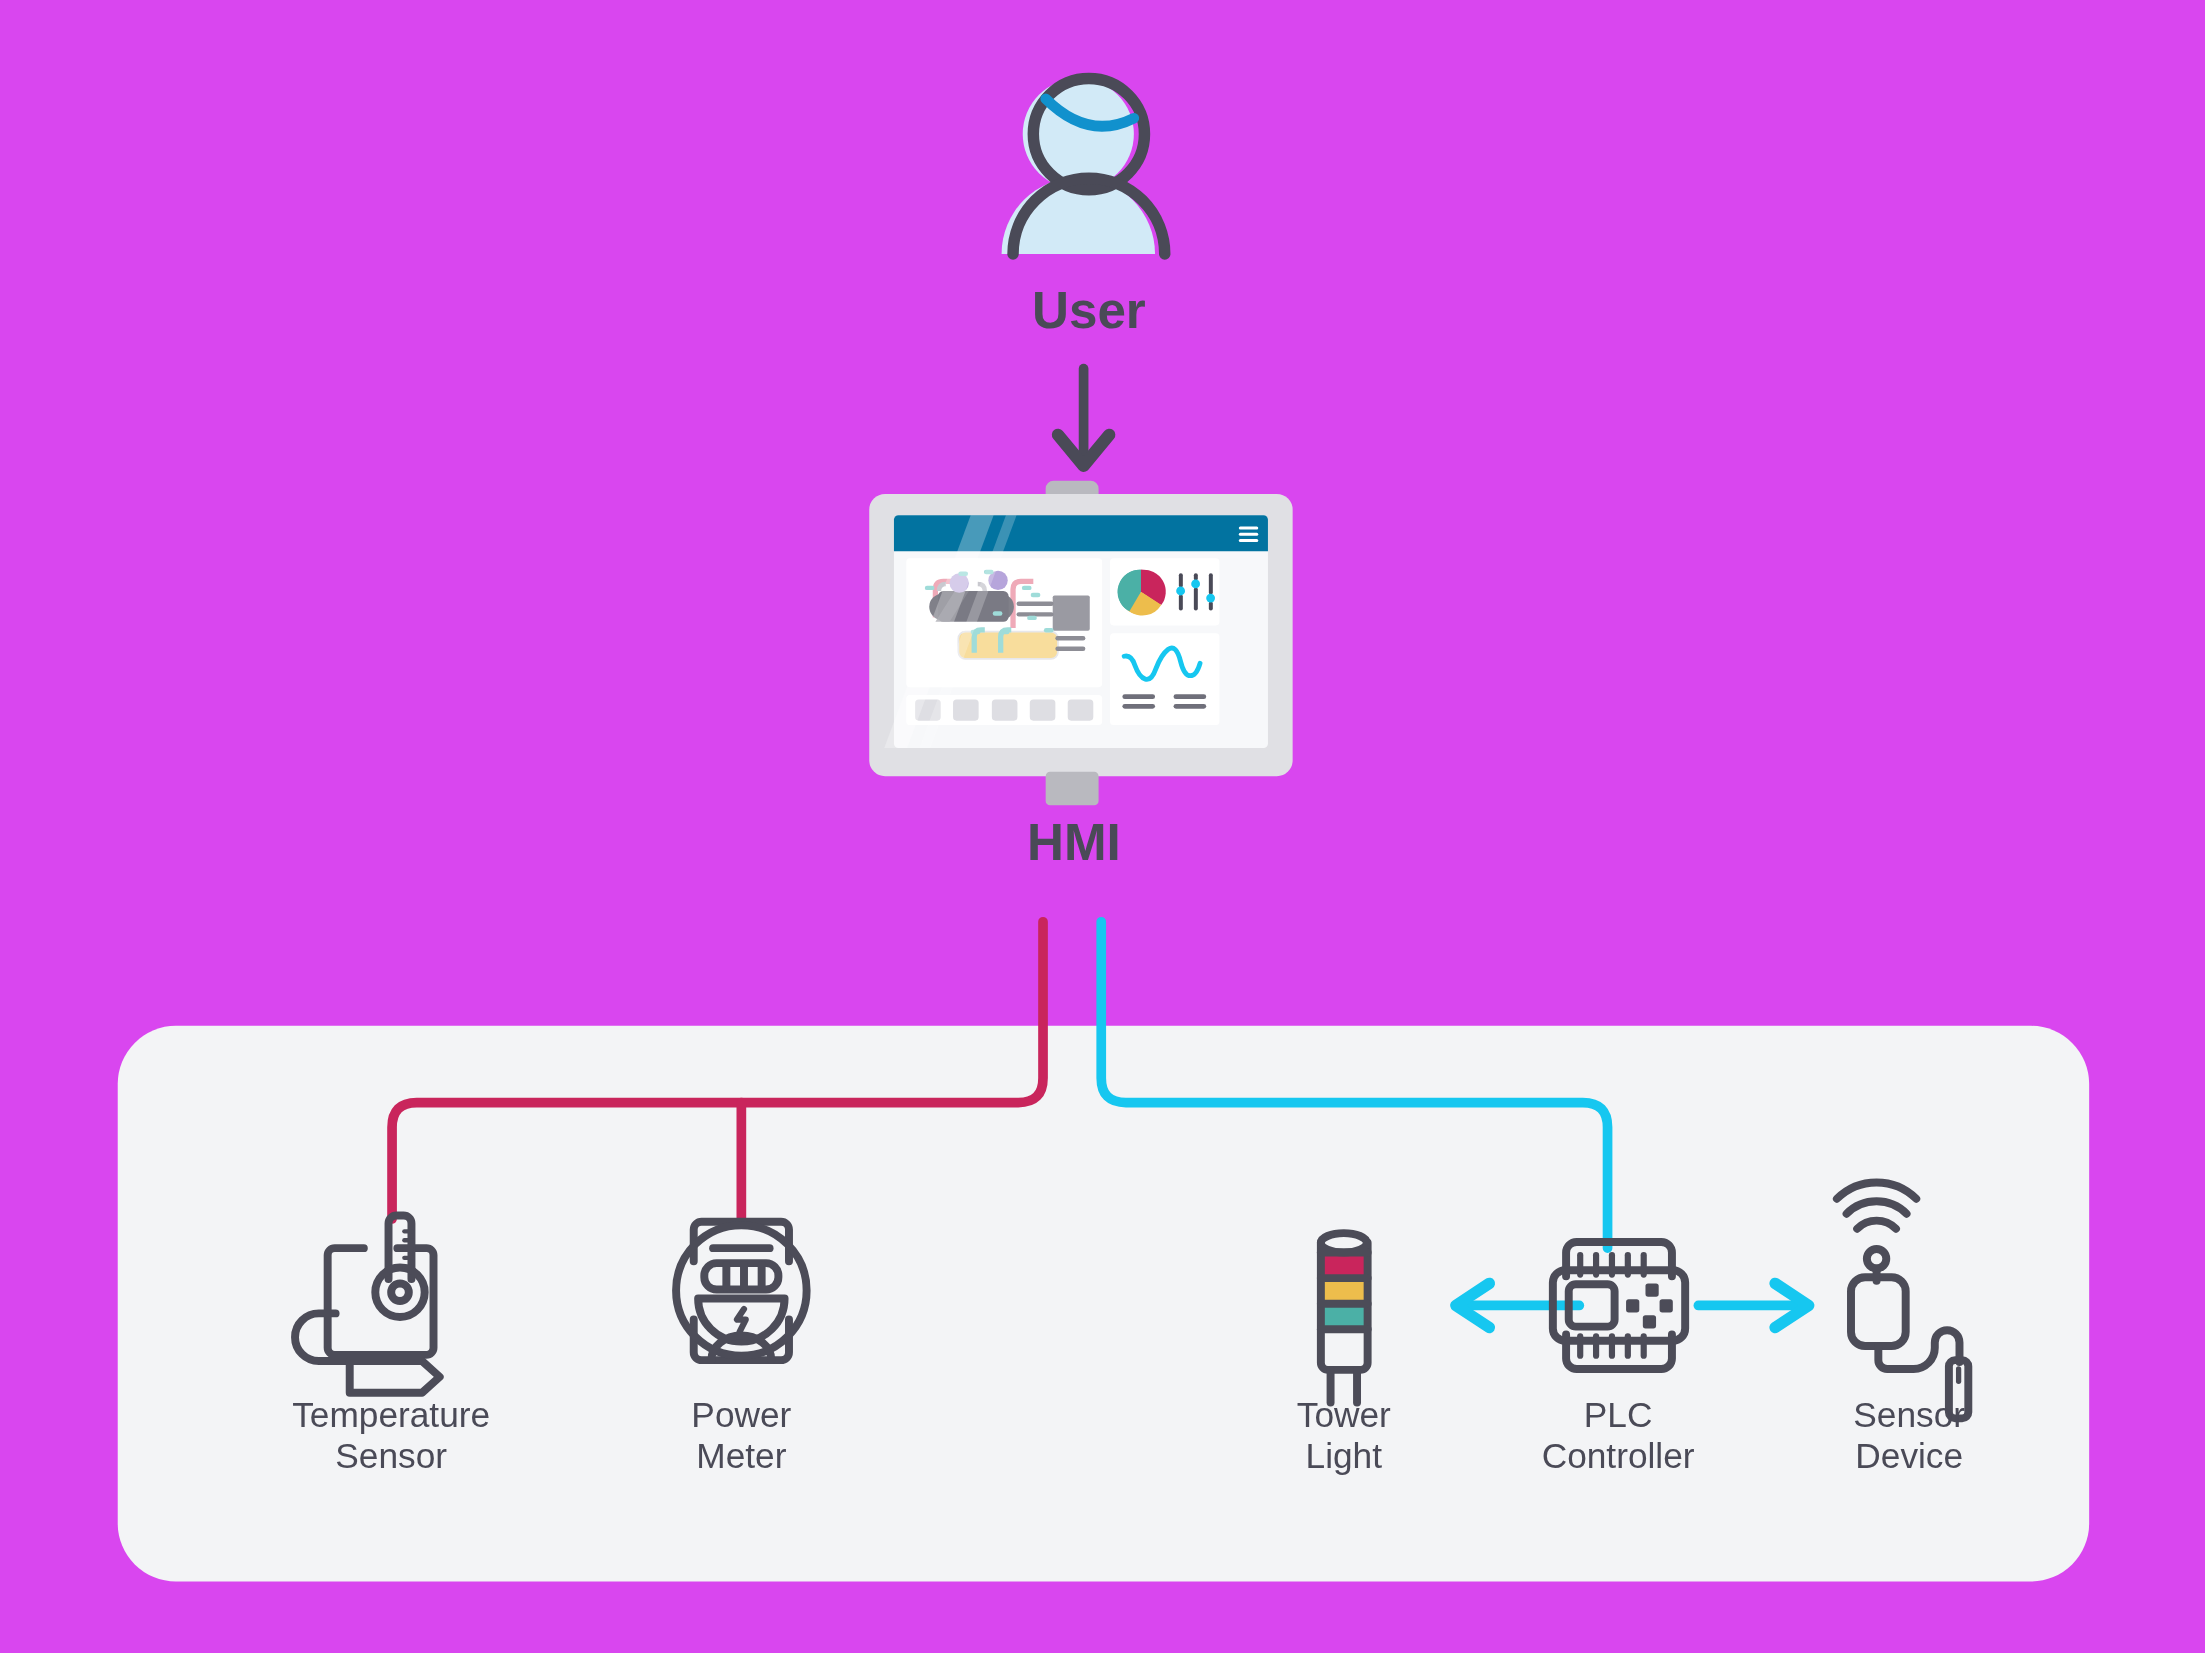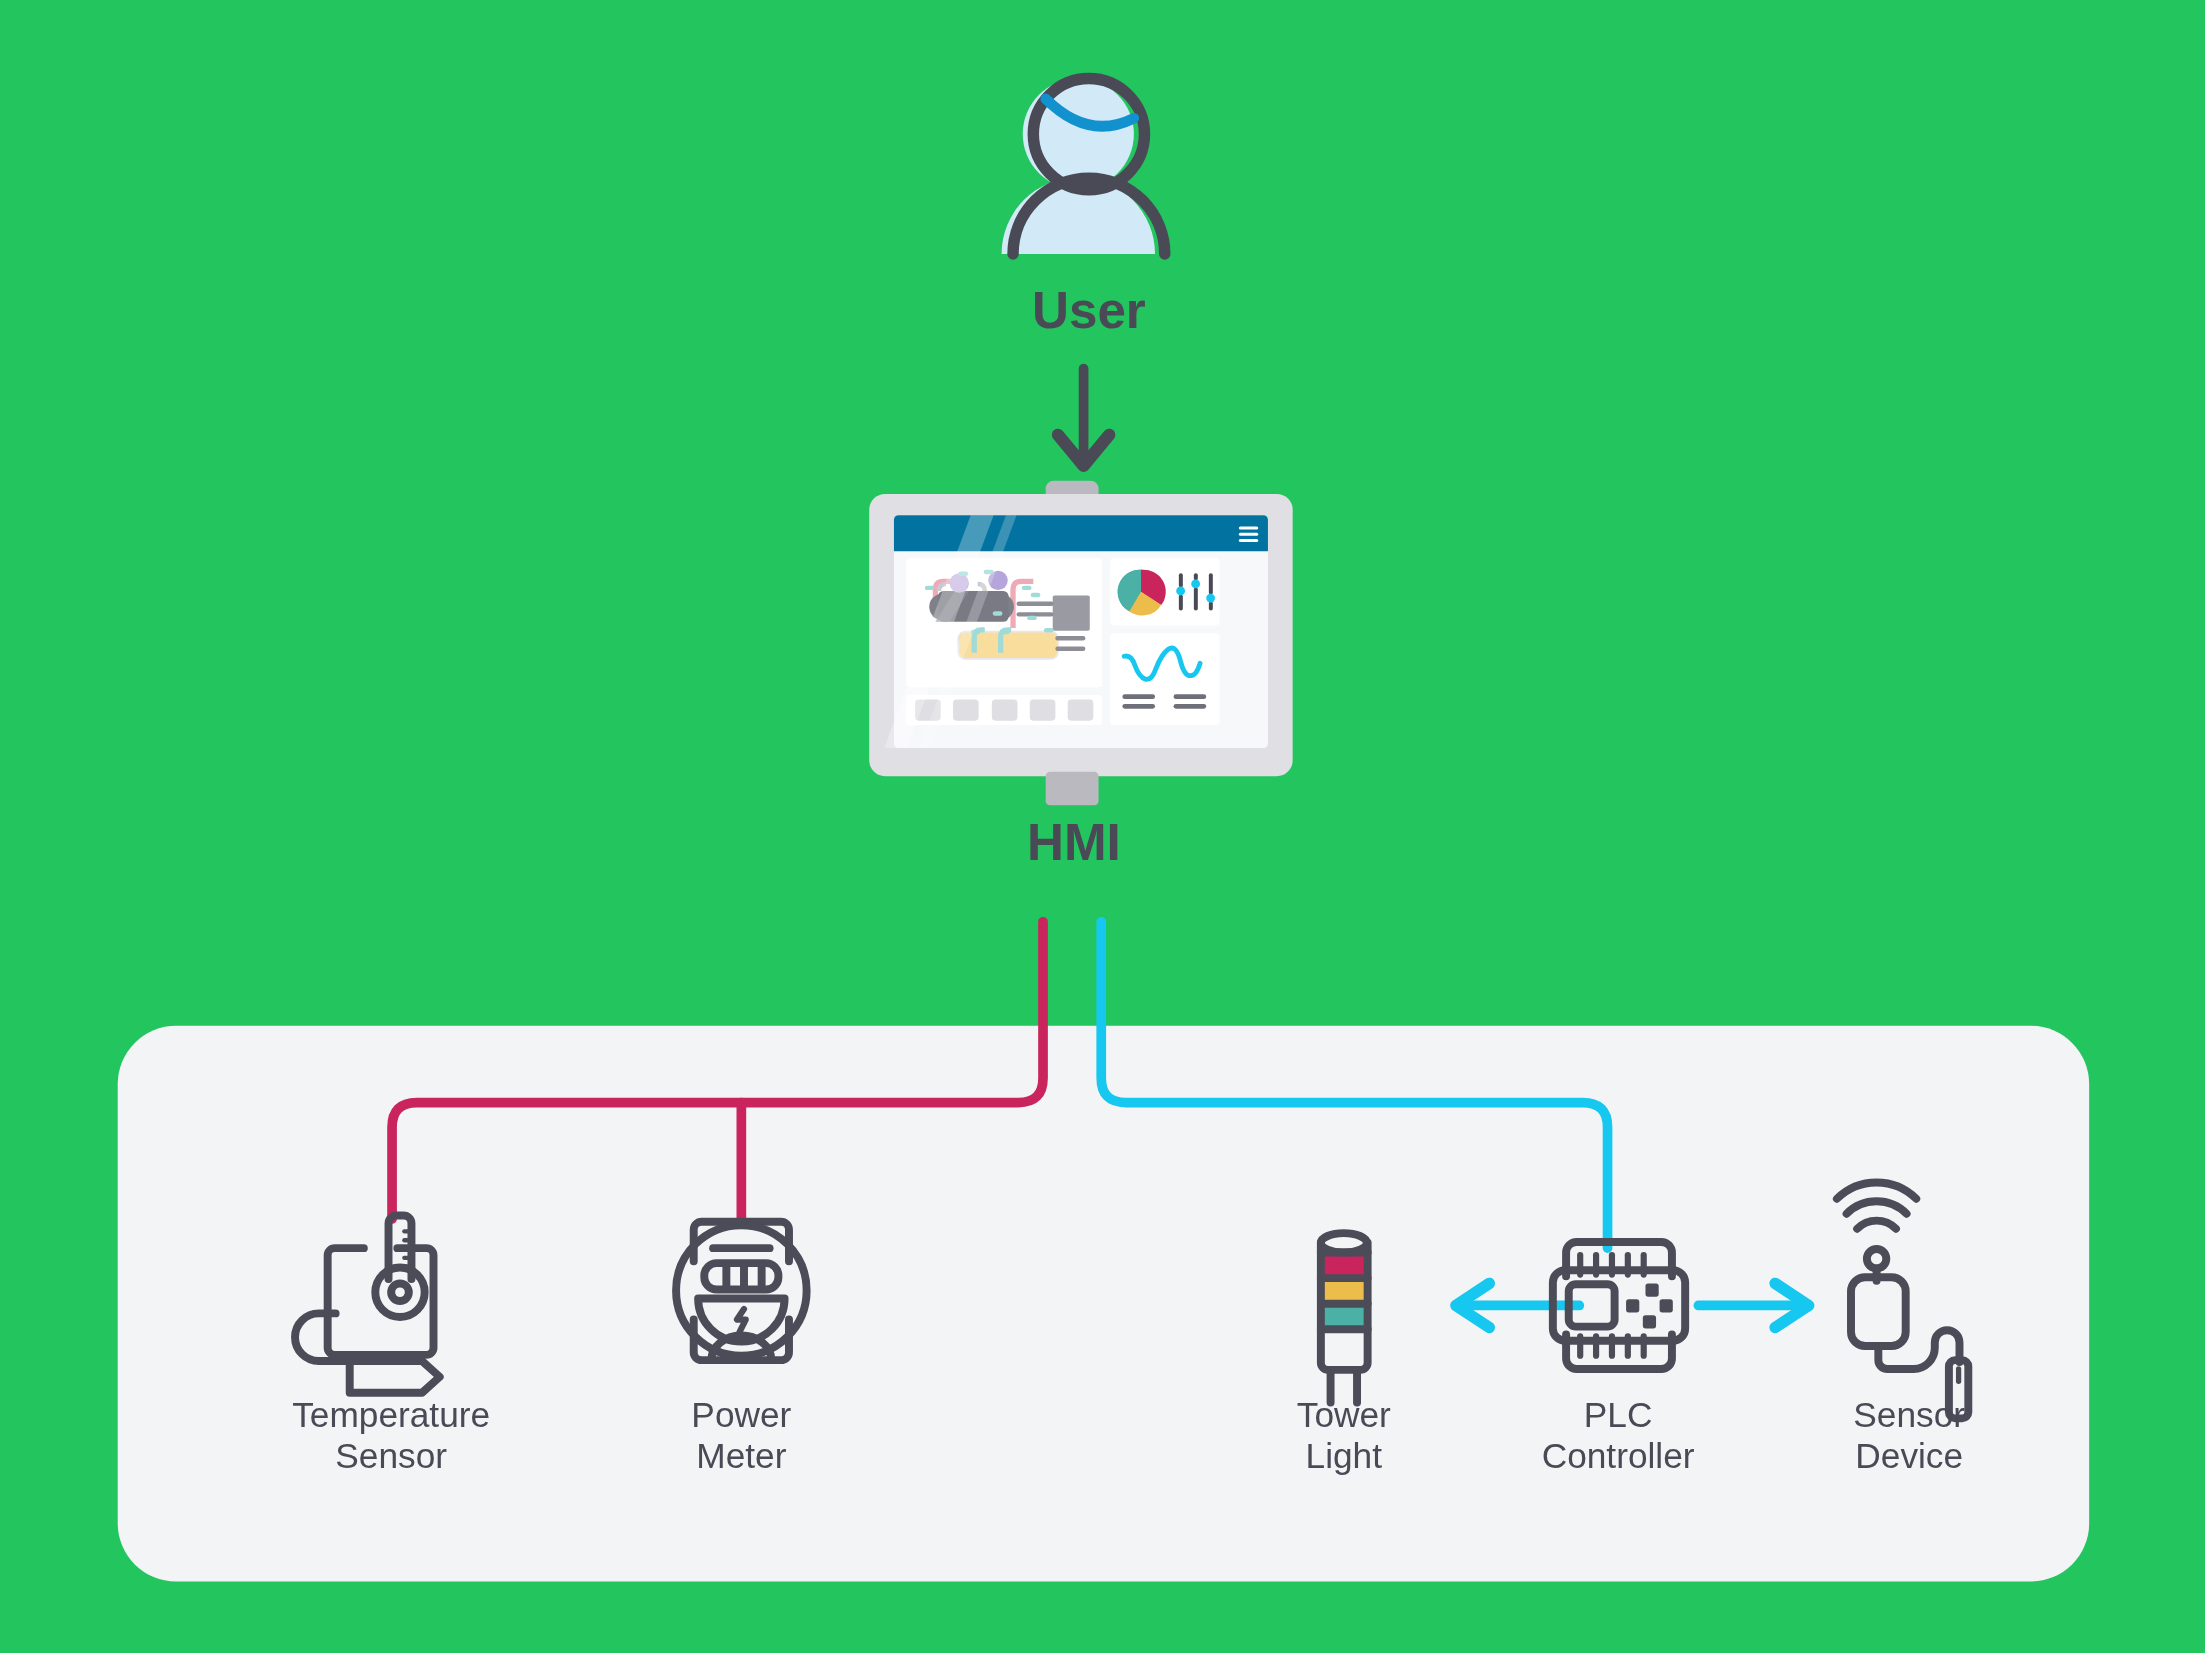--- a/index.html
+++ b/index.html
@@ -10,21 +10,21 @@
   body {
     width: 2206px;
     height: 1653px;
     font-family: "Liberation Sans", sans-serif;
     overflow: hidden;
   }
   #stage {
     position: relative;
     width: 2206px;
     height: 1653px;
-    background: #22c55e;
+    background: #d946ef;
     text-align: right;
   }
   #stage > svg {
     position: absolute;
     top: 0;
     left: 0;
   }
   .lbl-bold {
     font-weight: 700;
     fill: #4a4a57;

